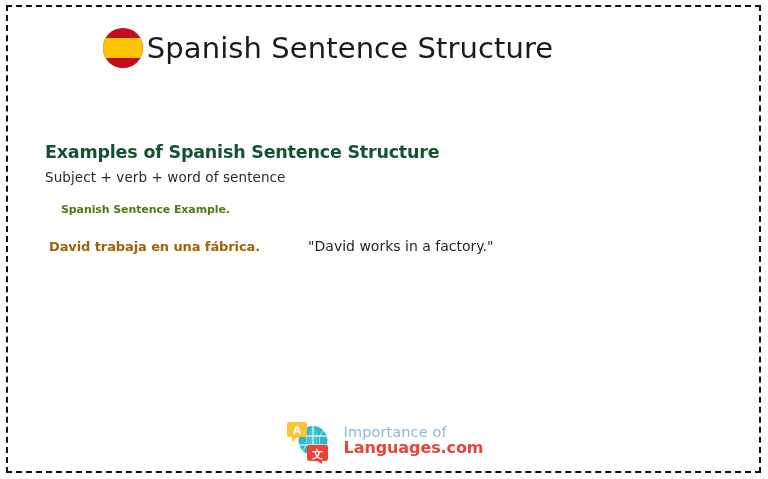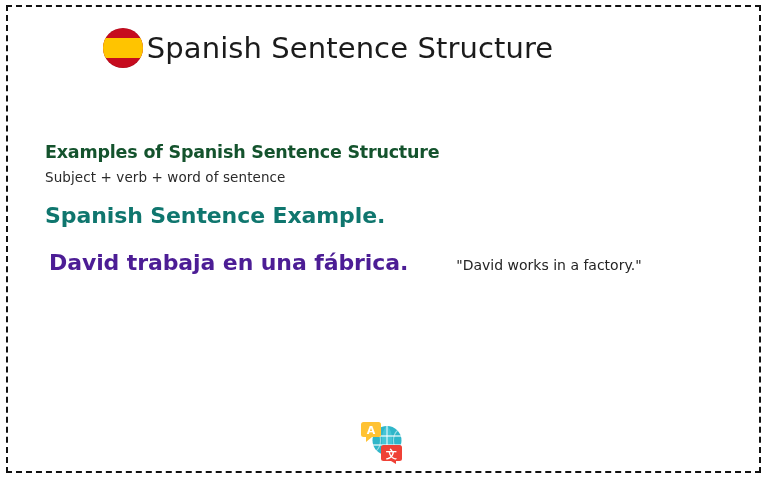--- a/index.html
+++ b/index.html
@@ -112,38 +112,38 @@
     font-size: 13.5px;
     font-weight: 400;
     letter-spacing: -0.05px;
     line-height: 1.2;
     margin: 42px 0 0 0;
     color: #222222;
     white-space: nowrap;
   }
 
   .heading-2 {
-    font-size: 22px;
+    font-size: 11px;
     font-weight: bold;
     letter-spacing: -0.1px;
     line-height: 1.1;
-    margin: 19px 0 0 0;
-    color: #0f766e;
+    margin: 19px 0 0 16px;
+    color: #4d7c0f;
   }
 
   .example-row {
     margin: 22px 0 0 4px;
     display: flex;
     align-items: baseline;
   }
   .example-es {
-    font-size: 22px;
+    font-size: 13px;
     font-weight: bold;
     letter-spacing: -0.1px;
-    color: #4c1d95;
+    color: #a16207;
     white-space: nowrap;
   }
   .example-en {
     font-size: 14px;
     font-weight: 400;
     letter-spacing: 0px;
     color: #242424;
     white-space: nowrap;
     margin-left: 48px;
   }
@@ -234,16 +234,20 @@
 
       <rect x="2" y="4" width="20" height="15" rx="2.5" fill="#ffc233"></rect>
       <path d="M7 19 L7 24 L13 19 Z" fill="#ffc233"></path>
       <text x="12" y="15.5" font-family="'DejaVu Sans', sans-serif" font-size="11" font-weight="bold" fill="#ffffff" text-anchor="middle">A</text>
 
       <rect x="22" y="27" width="21" height="16" rx="2.5" fill="#ef4136"></rect>
       <path d="M37 43 L37 46 L32 43 Z" fill="#ef4136"></path>
       <text x="32.5" y="39.5" font-family="'DejaVu Sans', sans-serif" font-size="11" font-weight="bold" fill="#ffffff" text-anchor="middle">文</text>
     </svg>
 
+    <div class="logo-wordmark">
+      <span class="logo-line1">Importance of</span>
+      <span class="logo-line2">Languages.com</span>
+    </div>
 
   </div>
 
 </div>
 
 </body></html>

